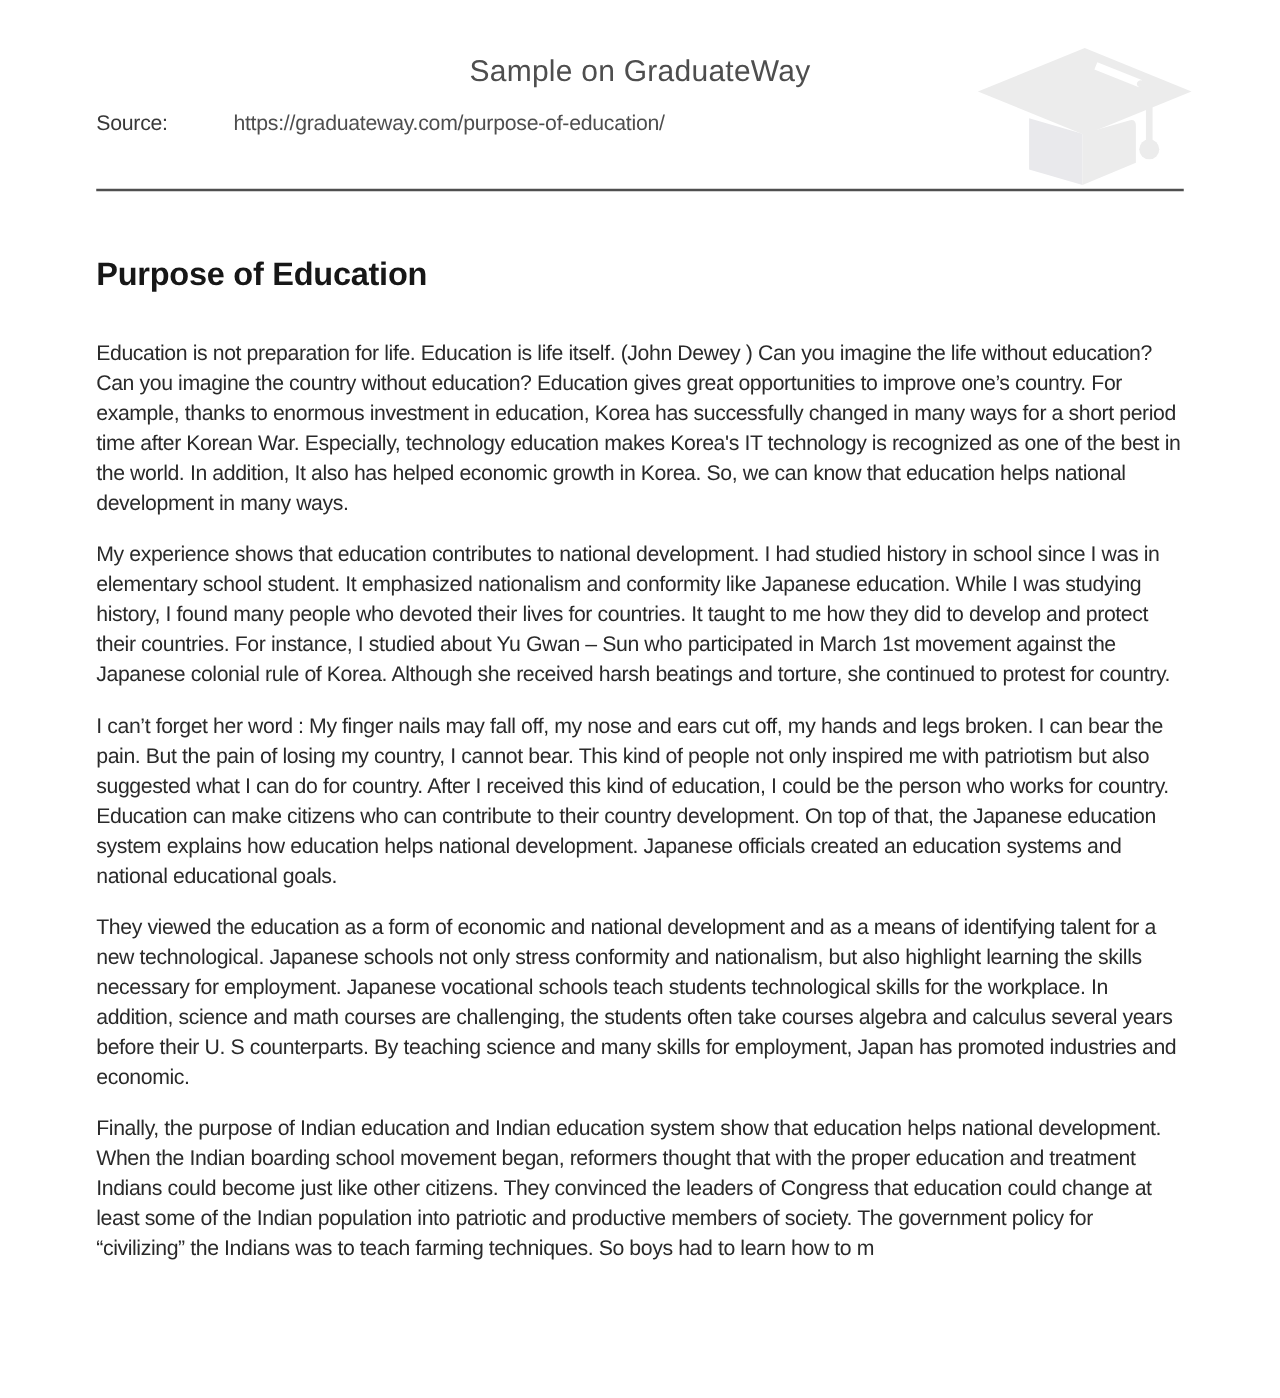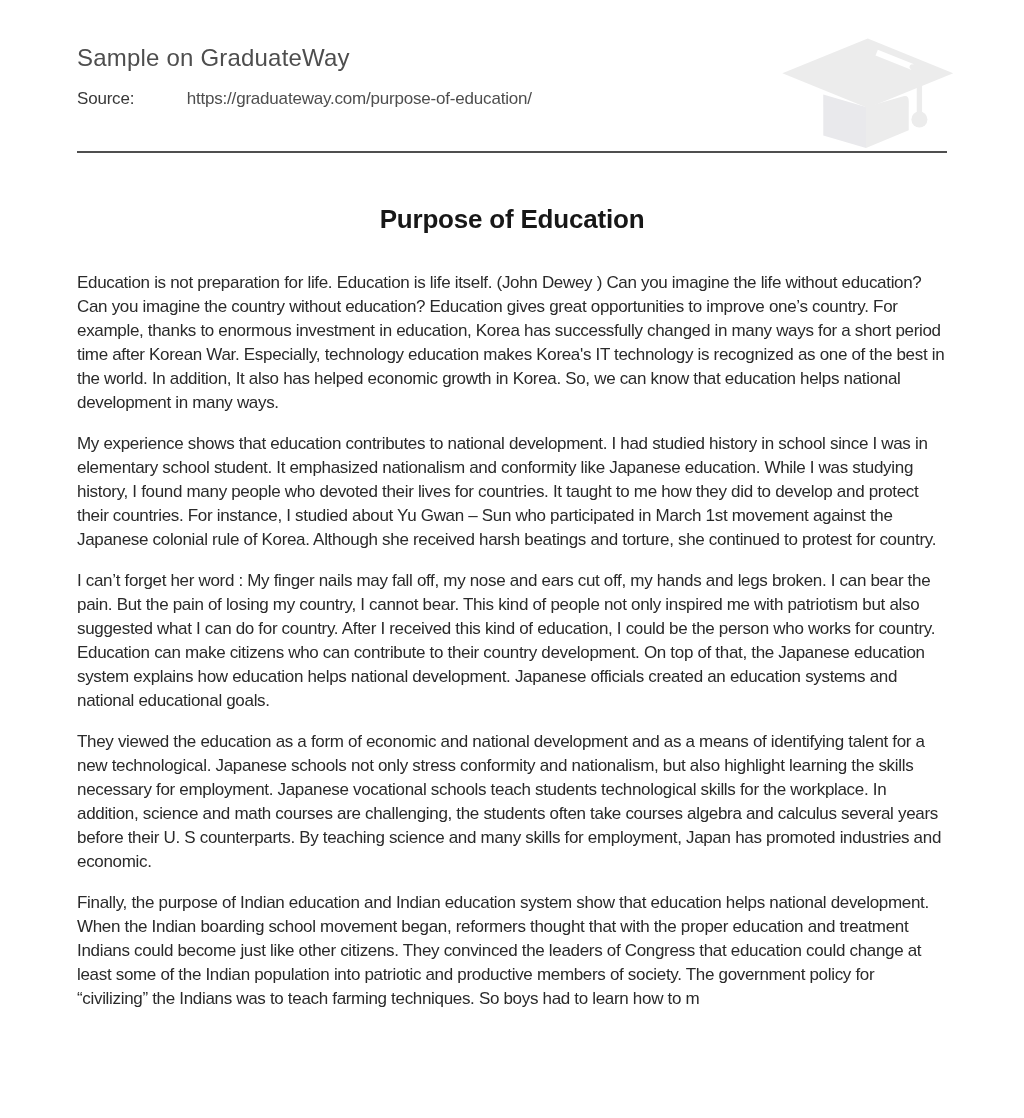--- a/index.html
+++ b/index.html
@@ -20,20 +20,21 @@
     padding-top: 44px;
     position: relative;
   }
   .doc-header { position: relative; }
   .site-title {
     margin: 0;
     font-size: 24px;
     font-weight: 400;
     letter-spacing: 0.2px;
     color: var(--site-title, #4e4e4e);
+    text-align: center;
   }
   .source-line {
     margin-top: 17px;
     font-size: 17px;
     letter-spacing: -0.2px;
   }
   .source-label {
     color: var(--source-label, #383838);
     text-align: center;
   }
@@ -58,21 +59,20 @@
   .divider {
     margin: 42px 0 0 0;
     border: none;
     border-top: 2px solid var(--divider, #4f4f4f);
     height: 0;
   }
   .doc-title {
     margin: 51px 0 0 0;
     font-size: 26px;
     font-weight: 700;
-    text-align: center;
     letter-spacing: -0.2px;
     color: var(--essay-title, #171717);
   }
   .essay-body {
     margin-top: 36px;
   }
   .para {
     margin: 0 1px 17px 0;
     font-size: 17px;
     line-height: 24px;

